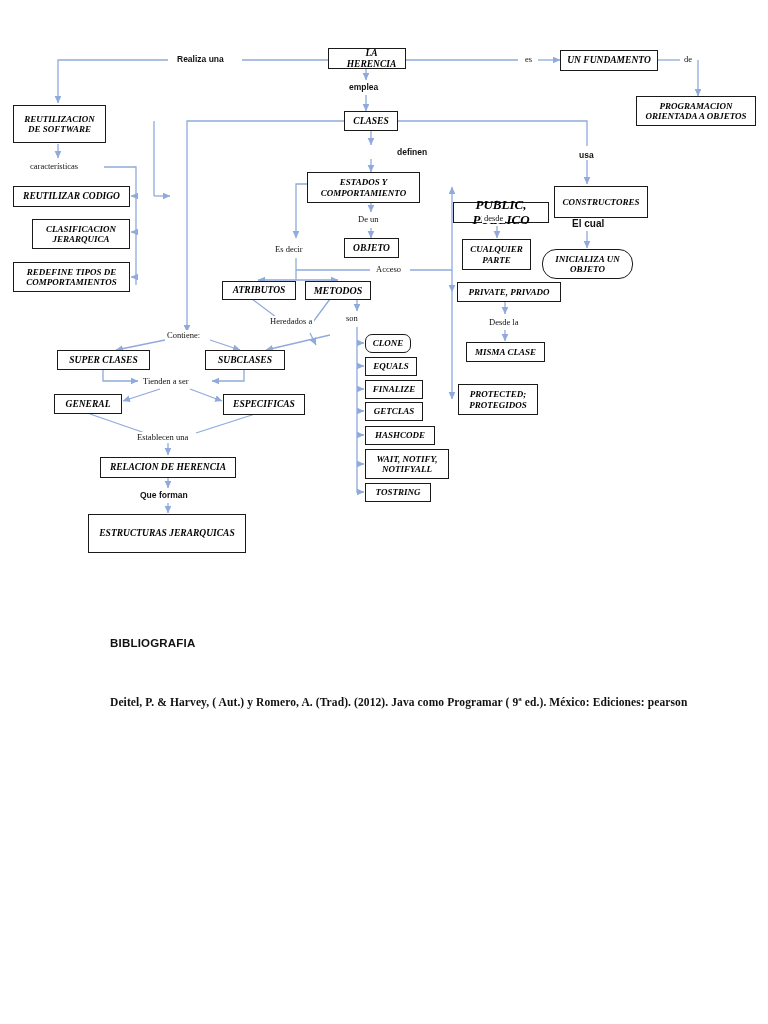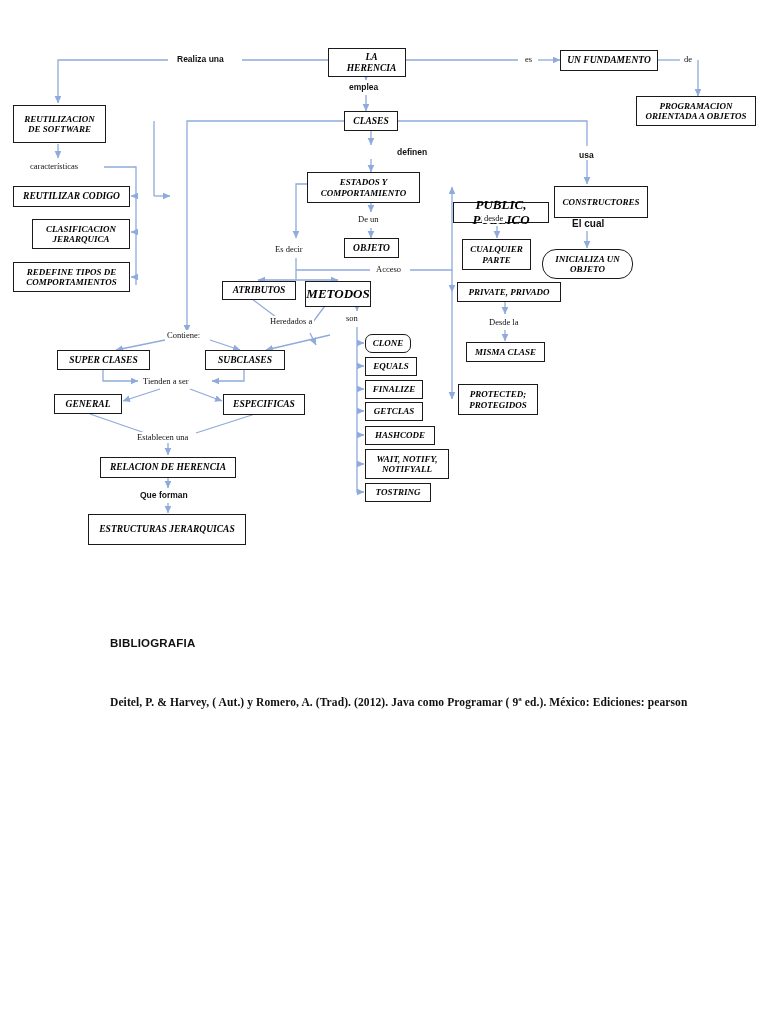--- a/index.html
+++ b/index.html
@@ -148,21 +148,21 @@
       <path d="M497,226 L497,238" marker-end="url(#ah)"></path>
 
       <path d="M505,301 L505,314" marker-end="url(#ah)"></path>
       <path d="M505,330 L505,341" marker-end="url(#ah)"></path>
 
       <path d="M587,207 L587,216" marker-end="url(#ah)"></path>
       <path d="M587,231 L587,248" marker-end="url(#ah)"></path>
     </g>
   </svg>
 
-  <div class="node" style="left:328px;top:48px;width:78px;height:29px;font-size:9.5px;padding-left:12px;">LA HERENCIA</div>
+  <div class="node" style="left:328px;top:48px;width:78px;height:21px;font-size:9.5px;padding-left:12px;">LA HERENCIA</div>
 
   <div class="node" style="left:560px;top:50px;width:98px;height:21px;font-size:9.5px;">UN FUNDAMENTO</div>
 
   <div class="node" style="left:636px;top:96px;width:120px;height:30px;font-size:9px;">PROGRAMACION ORIENTADA A OBJETOS</div>
 
   <div class="node" style="left:13px;top:105px;width:93px;height:38px;font-size:9px;">REUTILIZACION DE SOFTWARE</div>
 
   <div class="node" style="left:344px;top:111px;width:54px;height:20px;font-size:9.5px;">CLASES</div>
 
   <div class="node" style="left:13px;top:186px;width:117px;height:21px;font-size:9.5px;">REUTILIZAR CODIGO</div>
@@ -170,33 +170,33 @@
   <div class="node" style="left:32px;top:219px;width:98px;height:30px;font-size:9px;">CLASIFICACION JERARQUICA</div>
 
   <div class="node" style="left:13px;top:262px;width:117px;height:30px;font-size:9px;">REDEFINE TIPOS DE COMPORTAMIENTOS</div>
 
   <div class="node" style="left:307px;top:172px;width:113px;height:31px;font-size:9px;">ESTADOS Y COMPORTAMIENTO</div>
 
   <div class="node" style="left:344px;top:238px;width:55px;height:20px;font-size:9.5px;">OBJETO</div>
 
   <div class="node" style="left:222px;top:281px;width:74px;height:19px;font-size:9.5px;">ATRIBUTOS</div>
 
-  <div class="node" style="left:305px;top:281px;width:66px;height:26px;font-size:13px;">METODOS</div>
+  <div class="node" style="left:305px;top:281px;width:66px;height:19px;font-size:10px;">METODOS</div>
 
   <div class="node" style="left:57px;top:350px;width:93px;height:20px;font-size:9.5px;">SUPER CLASES</div>
 
   <div class="node" style="left:205px;top:350px;width:80px;height:20px;font-size:9.5px;">SUBCLASES</div>
 
   <div class="node" style="left:54px;top:394px;width:68px;height:20px;font-size:9.5px;">GENERAL</div>
 
   <div class="node" style="left:223px;top:394px;width:82px;height:21px;font-size:9.5px;">ESPECIFICAS</div>
 
   <div class="node" style="left:100px;top:457px;width:136px;height:21px;font-size:9.5px;">RELACION DE HERENCIA</div>
 
-  <div class="node" style="left:88px;top:514px;width:158px;height:31px;font-size:9.5px;">ESTRUCTURAS JERARQUICAS</div>
+  <div class="node" style="left:88px;top:514px;width:158px;height:39px;font-size:9.5px;">ESTRUCTURAS JERARQUICAS</div>
 
   <div class="node" style="left:453px;top:178px;width:96px;height:21px;font-size:13px;margin-top:24px;">PUBLIC, PUBLICO</div>
 
   <div class="node" style="left:462px;top:239px;width:69px;height:31px;font-size:9px;">CUALQUIER PARTE</div>
 
   <div class="node" style="left:457px;top:282px;width:104px;height:20px;font-size:9px;">PRIVATE, PRIVADO</div>
 
   <div class="node" style="left:466px;top:342px;width:79px;height:20px;font-size:9px;">MISMA CLASE</div>
 
   <div class="node" style="left:458px;top:384px;width:80px;height:31px;font-size:9px;">PROTECTED; PROTEGIDOS</div>

